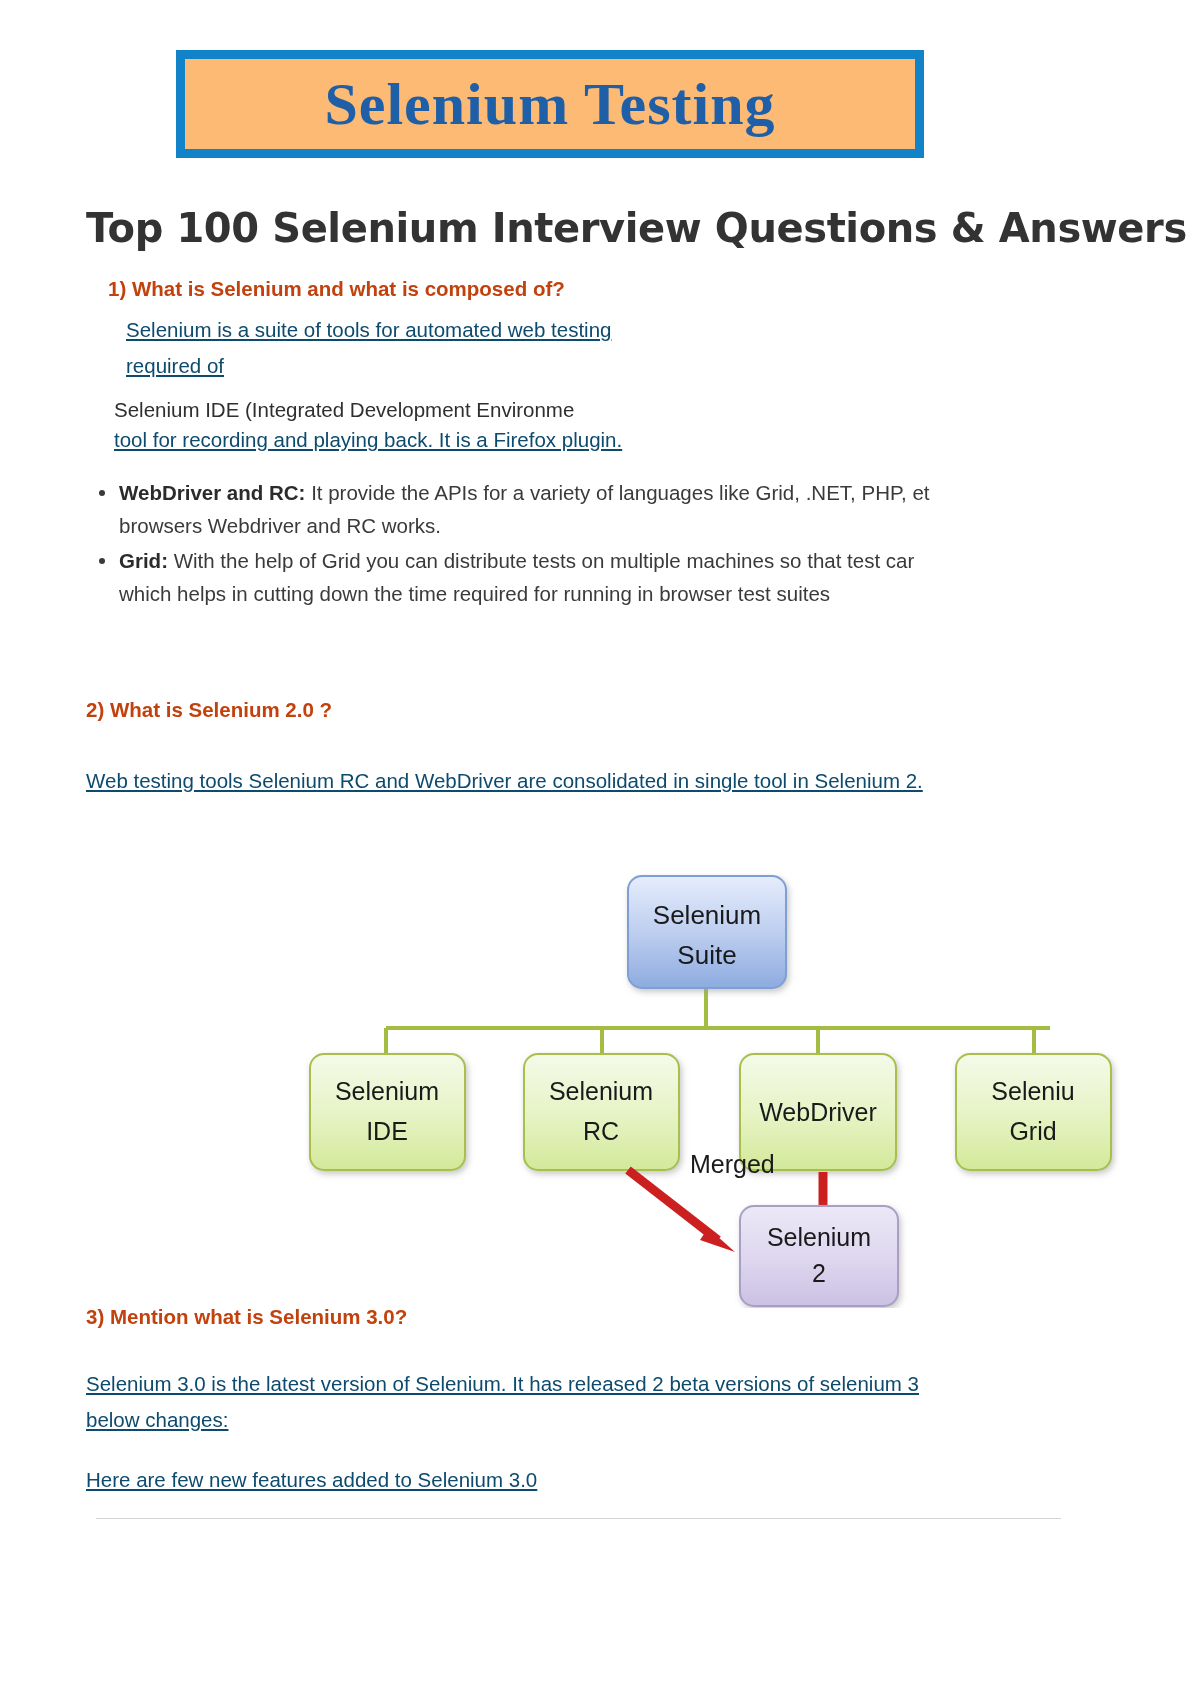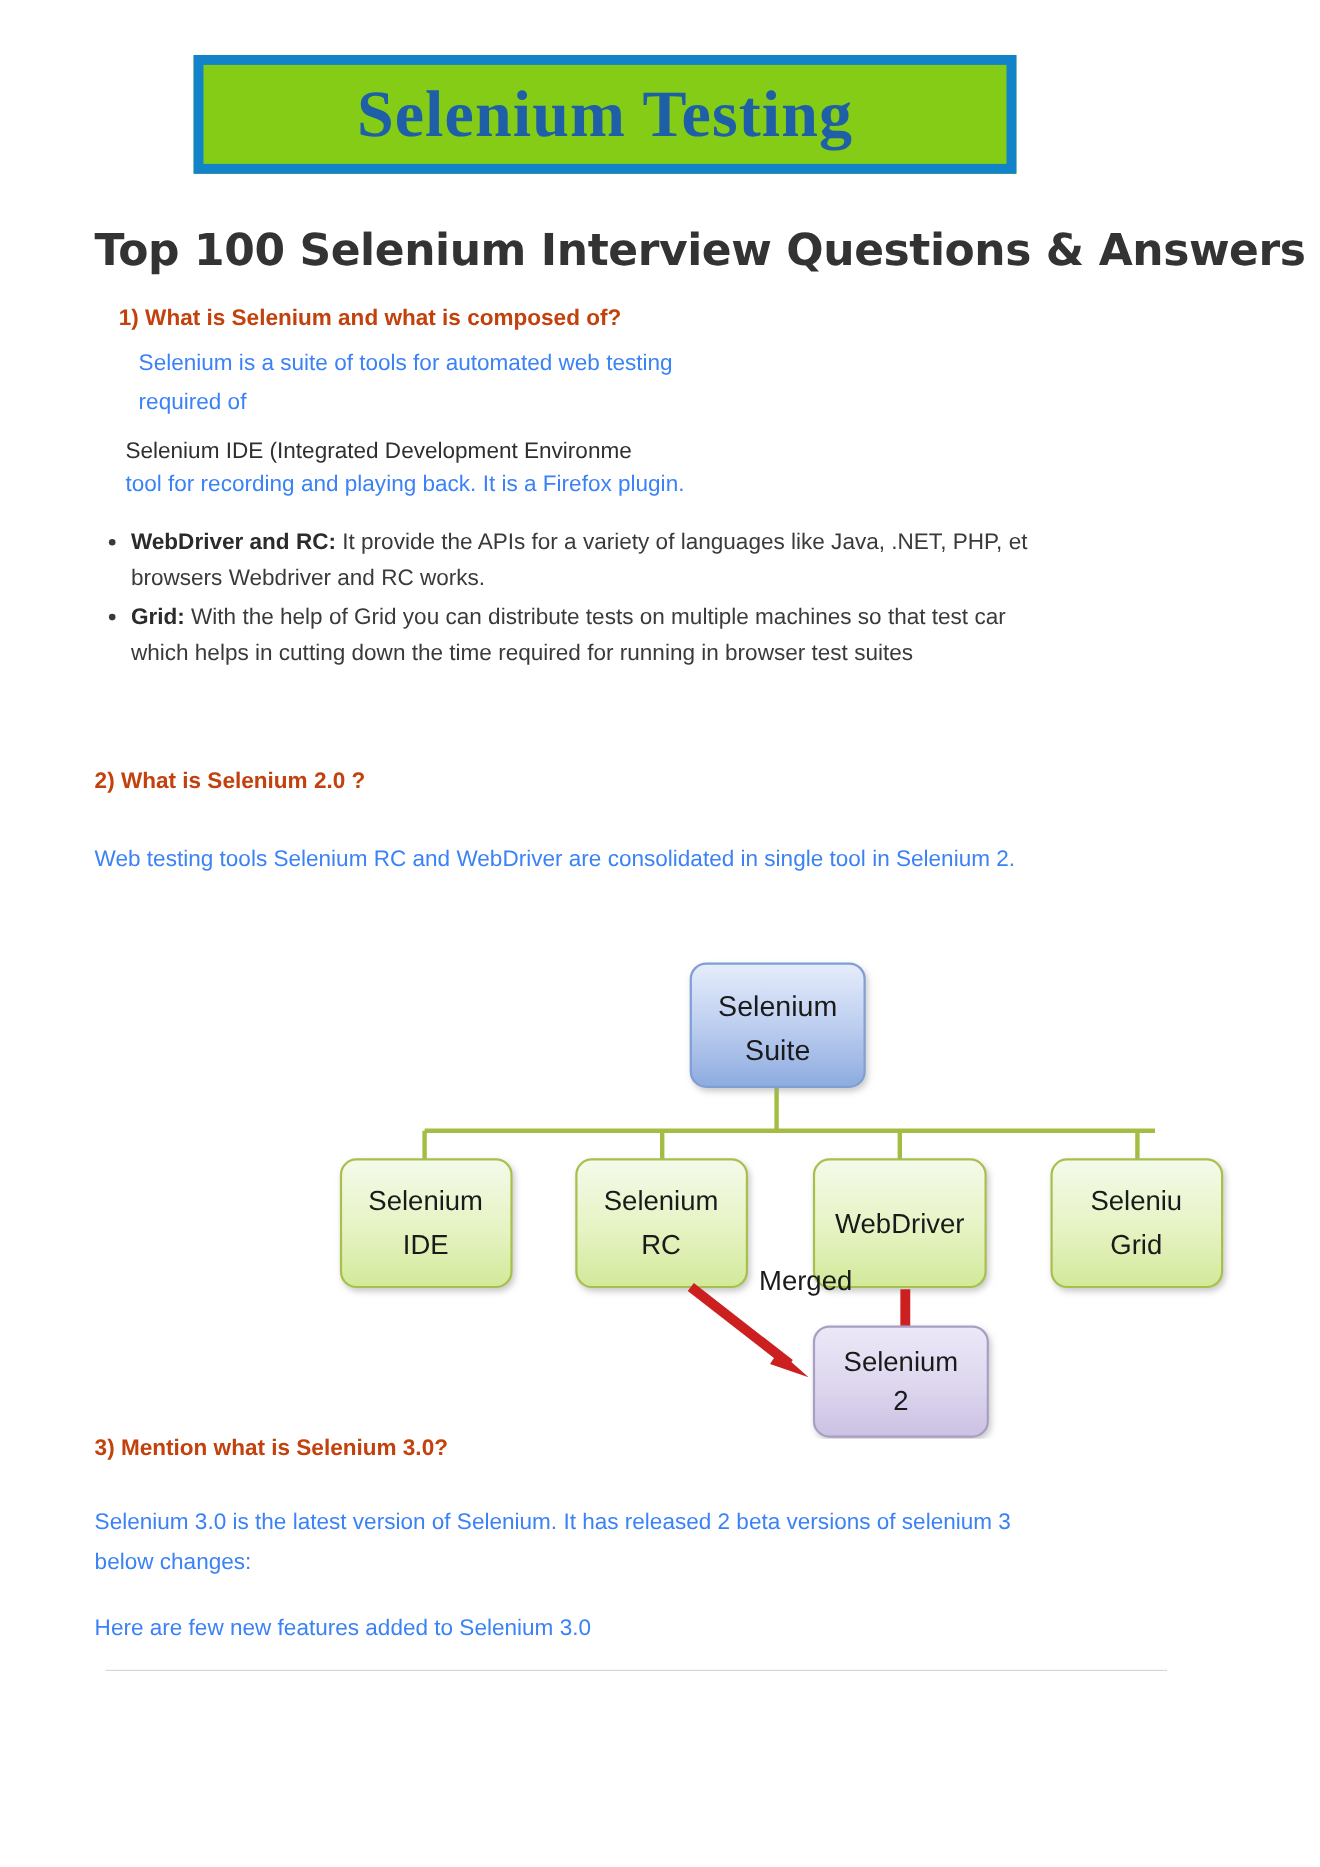--- a/index.html
+++ b/index.html
@@ -17,21 +17,21 @@
   }
 
   
   #banner {
     position: absolute;
     left: 176px;
     top: 50px;
     width: 748px;
     height: 108px;
     box-sizing: border-box;
-    background: #84cc16;
+    background: #fdba74;
     border: 9px solid #1283c8;
     display: flex;
     align-items: center;
     justify-content: center;
   }
   #banner-title {
     font-family: "Liberation Serif", "DejaVu Serif", serif;
     font-weight: bold;
     font-size: 60px;
     letter-spacing: 1px;
@@ -64,23 +64,24 @@
     font-weight: bold;
     color: #c2410c;
     margin: 0 0 11px 0;
     white-space: nowrap;
   }
   .q-heading.indent { padding-left: 22px; }
 
   .para {
     font-size: 20.5px;
     line-height: 36px;
-    color: #3b82f6;
+    color: #0c4a6e;
     margin: 0;
     white-space: nowrap;
+    text-decoration: underline;
   }
   .para.indent { padding-left: 40px; }
   .para.indent2 { padding-left: 28px; }
 
   .sub-bold {
     font-size: 20.5px;
     font-weight: normal;
     color: #2f2f2f;
     margin: 14px 0 0 0;
     padding-left: 28px;
@@ -150,21 +151,21 @@
   <div class="qblock">
     <div class="q-heading indent">1) What is Selenium and what is composed of?</div>
     <div class="para indent">Selenium is a suite of tools for automated web testing</div>
     <div class="para indent">required of</div>
     <div class="sub-bold">Selenium IDE (Integrated Development Environme</div>
     <div class="para indent2">tool for recording and playing back. It is a Firefox plugin.</div>
 
     <ul class="bullets">
       <li>
         <span class="bline">
-          <span class="bt">WebDriver and RC:</span><span> It provide the APIs for a variety of languages like Java, .NET, PHP, et</span>
+          <span class="bt">WebDriver and RC:</span><span> It provide the APIs for a variety of languages like Grid, .NET, PHP, et</span>
         </span>
         <span class="bline">browsers Webdriver and RC works.</span>
       </li>
       <li>
         <span class="bline">
           <span class="bt">Grid:</span><span> With the help of Grid you can distribute tests on multiple machines so that test car</span>
         </span>
         <span class="bline">which helps in cutting down the time required for running in browser test suites</span>
       </li>
     </ul>

